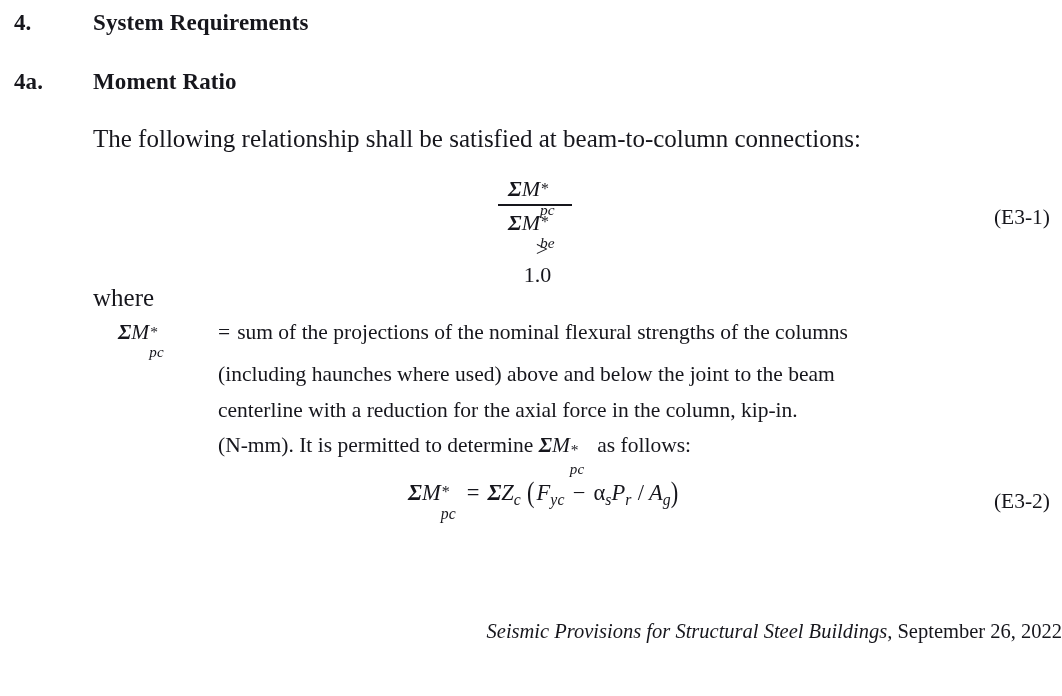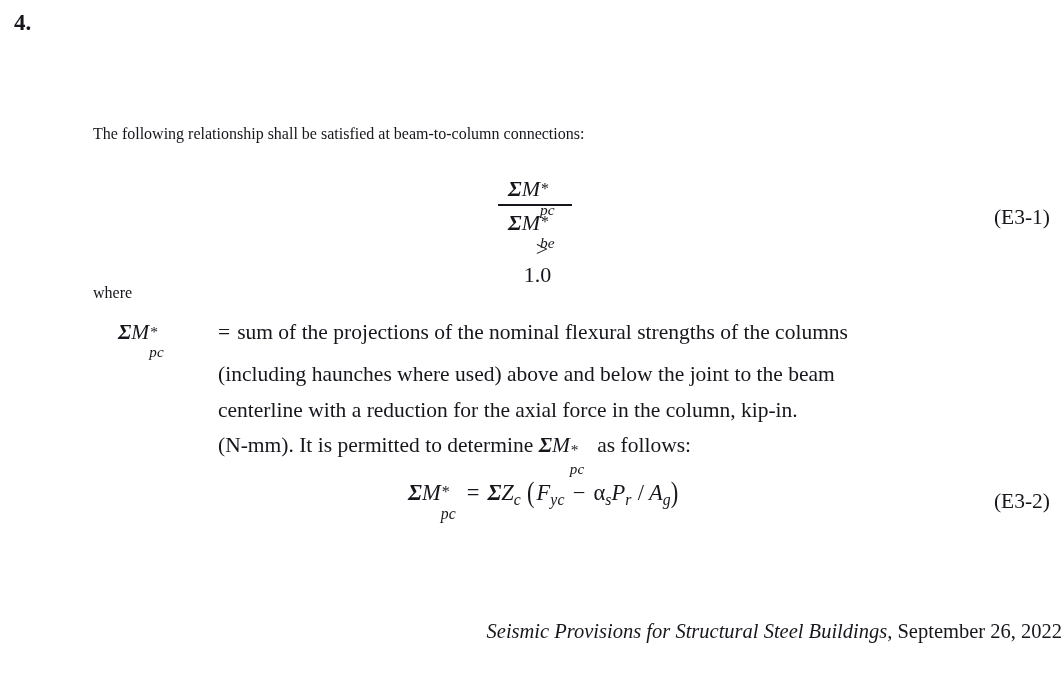--- a/index.html
+++ b/index.html
@@ -41,21 +41,21 @@
   }
   .heading-row .txt { white-space: nowrap; }
 
   #h-sec  { top: 10px; }
   #h-sub  { top: 69px; }
 
   
   .body-line {
     position: absolute;
     left: 93px;
-    font-size: 16px;
+    font-size: 25px;
     line-height: 1.0;
     white-space: nowrap;
   }
   #intro-line { top: 126px; }
   #where-line { top: 285px; }
 
   
   .def-block {
     position: absolute;
     left: 118px;
@@ -209,22 +209,27 @@
     letter-spacing: .3px;
   }
 </style>
 </head>
 <body>
 
 <div class="page">
 
   <div class="heading-row" id="h-sec">
     <span class="num">4.</span>
-  </div>
-
+    <span class="txt">System Requirements</span>
+  </div>
+
+  <div class="heading-row" id="h-sub">
+    <span class="num">4a.</span>
+    <span class="txt">Moment Ratio</span>
+  </div>
 
   <div class="body-line" id="intro-line">The following relationship shall be satisfied at beam-to-column connections:</div>
 
   <div id="eq1">
     <div class="eqbody math">
       <span class="frac">
         <span class="numer">
           <span class="msum">Σ</span><span class="mi">M</span><span class="supsub"><span class="sp">*</span><span class="sb">pc</span></span><span class="pad-sym" style="width:22px"></span>
         </span>
         <span class="bar"></span>

